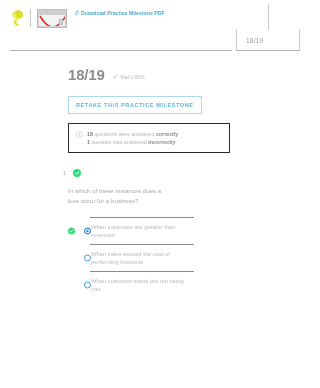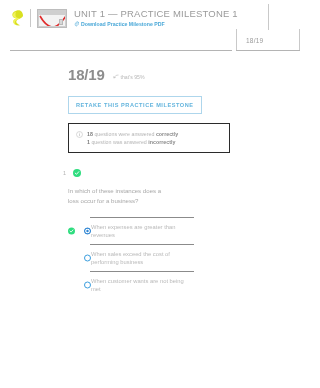--- a/index.html
+++ b/index.html
@@ -232,21 +232,20 @@
     <div class="thumb">
       <div class="thumb-inner">
         <svg width="28" height="14" viewBox="0 0 28 14">
           <path d="M1 1 C5 8, 9 12, 14 12 C19 12, 23 7, 27 1" fill="none" stroke="#e02b2b" stroke-width="1.6"></path>
         </svg>
       </div>
       <div class="pin"></div>
     </div>
 
     <div class="title-block">
-      <div class="unit-title">UNIT 1 — PRACTICE MILESTONE 1</div>
       <div class="pdf-link">
         <svg class="clip-icon" viewBox="0 0 6 7">
           <path d="M4.4 2.0 L2.1 4.3 a0.9 0.9 0 0 0 1.3 1.3 L5.3 3.7 a1.6 1.6 0 0 0 -2.3 -2.3 L1.1 3.3" fill="none" stroke="#4aa8d8" stroke-width="0.8" stroke-linecap="round"></path>
         </svg>
         <span>Download Practice Milestone PDF</span>
       </div>
     </div>
 
     <div class="rail-vline"></div>
   </div>

